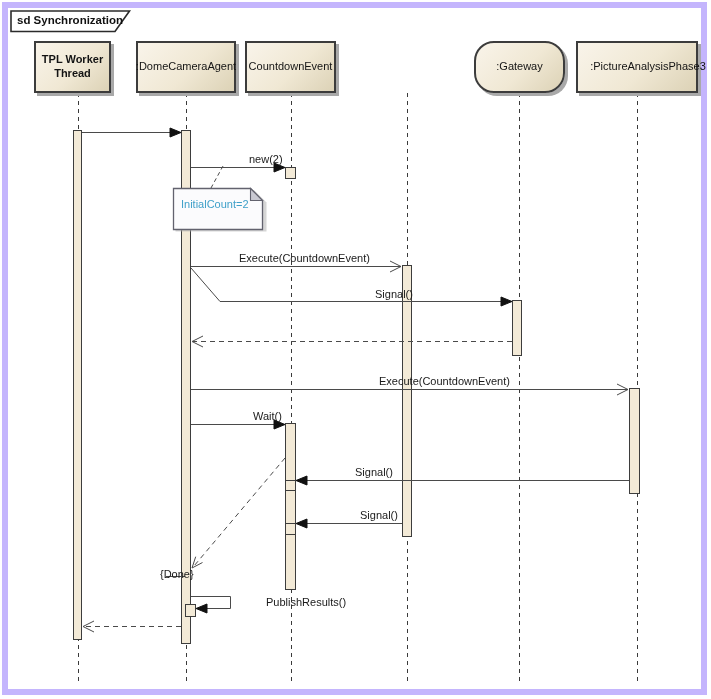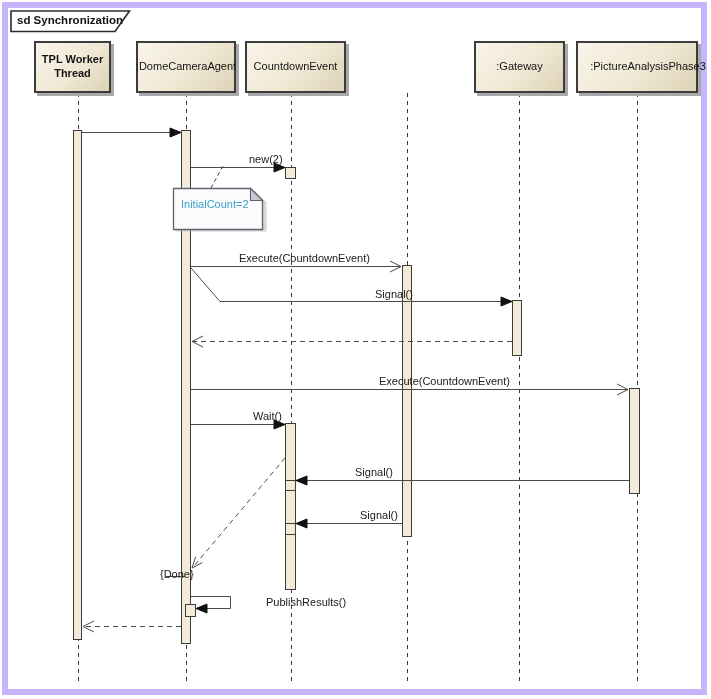--- a/index.html
+++ b/index.html
@@ -134,24 +134,24 @@
   </svg>
 
   <div class="tab-label">sd Synchronization</div>
 
   <div class="head" style="left:26px;width:77px;font-weight:bold;">
     <span>TPL Worker Thread</span>
   </div>
   <div class="head" style="left:128px;width:100px;">
     <span>:DomeCameraAgent</span>
   </div>
-  <div class="head" style="left:237px;width:101px;text-align:right;">
+  <div class="head" style="left:237px;width:91px;text-align:right;">
     <span>CountdownEvent</span>
   </div>
-  <div class="head" style="left:466px;width:91px;">
+  <div class="head" style="left:466px;width:91px;border-radius:20px;">
     <span>:Gateway</span>
   </div>
   <div class="head" style="left:568px;width:122px;padding-left:24px;">
     <span>:PictureAnalysisPhase3</span>
   </div>
 
   <div class="mlabel" style="left:210px;top:145px;">new(2)</div>
   <div class="mlabel" style="left:200px;top:244px;">Execute(CountdownEvent)</div>
   <div class="mlabel" style="left:336px;top:280px;">Signal()</div>
   <div class="mlabel" style="left:340px;top:367px;">Execute(CountdownEvent)</div>

